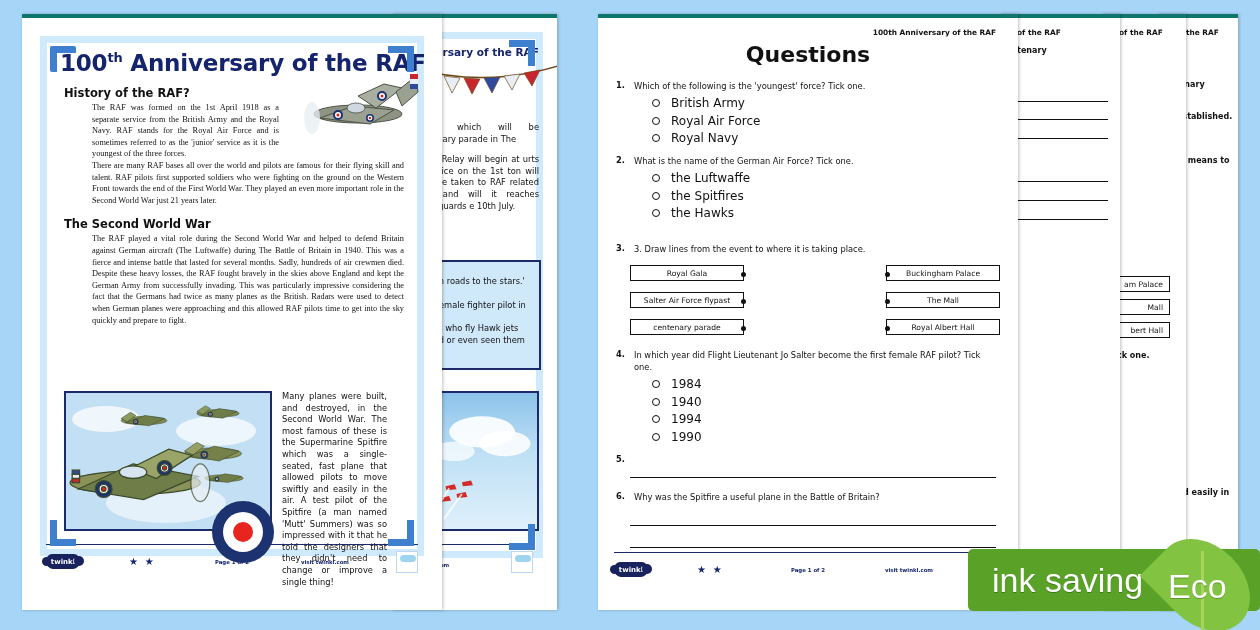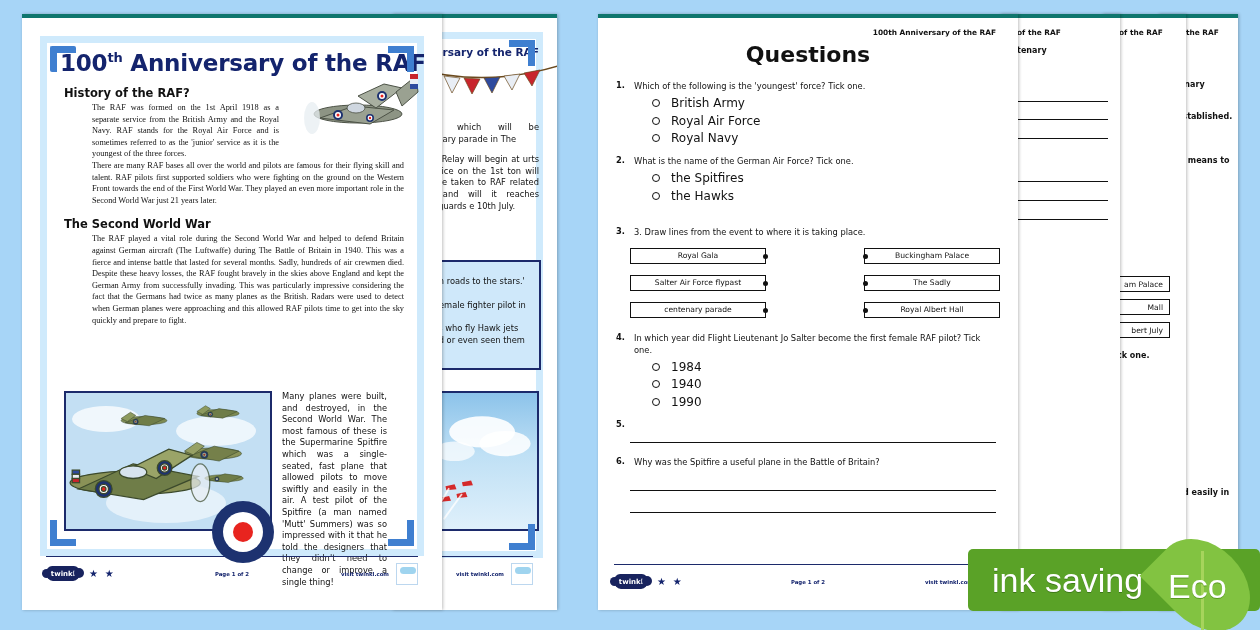--- a/index.html
+++ b/index.html
@@ -78,23 +78,23 @@
     position:absolute; left: 148px; top: 415px;
     width: 62px; height: 62px; border-radius: 50%;
     background: #1d3270;
     display:flex; align-items:center; justify-content:center; z-index: 6;
   }
   .roundel .r2 { width: 40px; height: 40px; border-radius: 50%; background:#fff; display:flex;align-items:center;justify-content:center;}
   .roundel .r3 { width: 20px; height: 20px; border-radius: 50%; background:#e8241f;}
 
   
   .pg-footer {
-    position: absolute; left: 16px; right: 16px; bottom: 12px; height: 34px;
+    position: absolute; left: 16px; right: 16px; bottom: 24px; height: 34px;
     border-top: 1.5px solid #1c2a6b;
-    display: flex; align-items: center;
+    display: flex; align-items: center; gap: 40px;
   }
   .twinkl-logo {
     width: 34px; height: 15px; border-radius: 9px 9px 10px 10px/10px 10px 12px 12px;
     background: #18235e; color: #fff; font-size: 7px; font-weight: bold;
     display: flex; align-items: center; justify-content: center;
     font-family: "DejaVu Sans", sans-serif; position: relative;
   }
   .twinkl-logo::before{content:"";position:absolute;left:-4px;top:3px;width:9px;height:9px;border-radius:50%;background:#18235e;}
   .twinkl-logo::after{content:"";position:absolute;right:-4px;top:2px;width:10px;height:10px;border-radius:50%;background:#18235e;}
   .stars { margin-left: 9px; color: #14246d; font-size: 10px; letter-spacing: 2px; }
@@ -146,21 +146,21 @@
   .q-num { width:22px; flex:none; font-family:"DejaVu Sans",sans-serif; font-weight:bold; font-size:8.3px; color:#111; padding-left:4px;}
   .q-text { font-family:"DejaVu Sans",sans-serif; font-size:8.3px; line-height:12px; color:#111; }
   .opts { margin: 4px 0 10px 40px; }
   .opt { display:flex; align-items:center; gap:11px; margin-bottom:3.5px; }
   .radio { width:8px;height:8px;border:1.4px solid #111;border-radius:50%; flex:none;}
   .opt-label { font-family:"DejaVu Sans",sans-serif; font-size:12px; color:#111; }
 
   .match-area { margin: 10px 0 14px 18px; position:relative; }
   .match-row { display:flex; align-items:center; justify-content:space-between; margin-bottom:11px; }
   .mbox {
-    width:136px; height:16px; border:1.3px solid #111; background:#fff;
+    width:114px; height:16px; border:1.3px solid #111; background:#fff;
     display:flex; align-items:center; justify-content:center;
     font-family:"DejaVu Sans",sans-serif; font-size:7.6px; color:#111; position:relative;
   }
   .mbox.left::after{content:"";position:absolute;right:-2.5px;top:5.5px;width:5px;height:5px;border-radius:50%;background:#111;}
   .mbox.right::before{content:"";position:absolute;left:-2.5px;top:5.5px;width:5px;height:5px;border-radius:50%;background:#111;}
 
   .ans-line { height:1.3px; background:#111; margin: 13px 4px 0 18px; }
   .gap { height: 13px; }
 
   
@@ -395,21 +395,21 @@
     <div class="stk-frag" style="top:94px">as established.</div>
     <div class="stk-frag" style="top:138px">rate' means to</div>
     <div class="stk-frag" style="top:470px">y and easily in</div>
     <div class="pg-footer" style="left:6px;right:6px"></div>
   </div>
 
   <div class="sheet stack" id="q-sheet-3">
     <div class="stk-head">ry of the RAF</div>
     <div class="stk-box" style="top:258px">am Palace</div>
     <div class="stk-box" style="top:281px">Mall</div>
-    <div class="stk-box" style="top:304px">bert July</div>
+    <div class="stk-box" style="top:304px">bert Hall</div>
     <div class="stk-frag" style="top:333px;left:-10px">ot? Tick one.</div>
     <div class="pg-footer" style="left:6px;right:6px"></div>
   </div>
 
   <div class="sheet stack" id="q-sheet-2">
     <div class="stk-head">ry of the RAF</div>
     <div class="stk-frag" style="top:28px">entenary</div>
     <div class="stk-line" style="top:83px"></div>
     <div class="stk-line" style="top:101px"></div>
     <div class="stk-line" style="top:120px"></div>
@@ -444,20 +444,24 @@
           </div>
       </div>
 
       <div class="q-item">
         <div class="q-num">2.</div>
         <div class="q-text">What is the name of the German Air Force? Tick one.</div>
       </div>
       <div class="opts">
         <div class="opt">
             <span class="radio"></span>
+            <span class="opt-label">the Luftwaffe</span>
+          </div>
+        <div class="opt">
+            <span class="radio"></span>
             <span class="opt-label">the Spitfires</span>
           </div>
         <div class="opt">
             <span class="radio"></span>
             <span class="opt-label">the Hawks</span>
           </div>
       </div>
 
       <div class="gap"></div>
 
@@ -465,40 +469,44 @@
         <div class="q-num">3.</div>
         <div class="q-text">3. Draw lines from the event to where it is taking place.</div>
       </div>
       <div class="match-area">
         <div class="match-row">
           <div class="mbox left">Royal Gala</div>
           <div class="mbox right">Buckingham Palace</div>
         </div>
         <div class="match-row">
           <div class="mbox left">Salter Air Force flypast</div>
-          <div class="mbox right">The Sadly</div>
+          <div class="mbox right">The Mall</div>
         </div>
         <div class="match-row">
           <div class="mbox left">centenary parade</div>
           <div class="mbox right">Royal Albert Hall</div>
         </div>
       </div>
 
       <div class="q-item">
         <div class="q-num">4.</div>
         <div class="q-text">In which year did Flight Lieutenant Jo Salter become the first female RAF pilot? Tick one.</div>
       </div>
       <div class="opts">
         <div class="opt">
             <span class="radio"></span>
             <span class="opt-label">1984</span>
           </div>
         <div class="opt">
             <span class="radio"></span>
             <span class="opt-label">1940</span>
+          </div>
+        <div class="opt">
+            <span class="radio"></span>
+            <span class="opt-label">1994</span>
           </div>
         <div class="opt">
             <span class="radio"></span>
             <span class="opt-label">1990</span>
           </div>
       </div>
 
       <div class="q-item">
         <div class="q-num">5.</div>
       </div>

